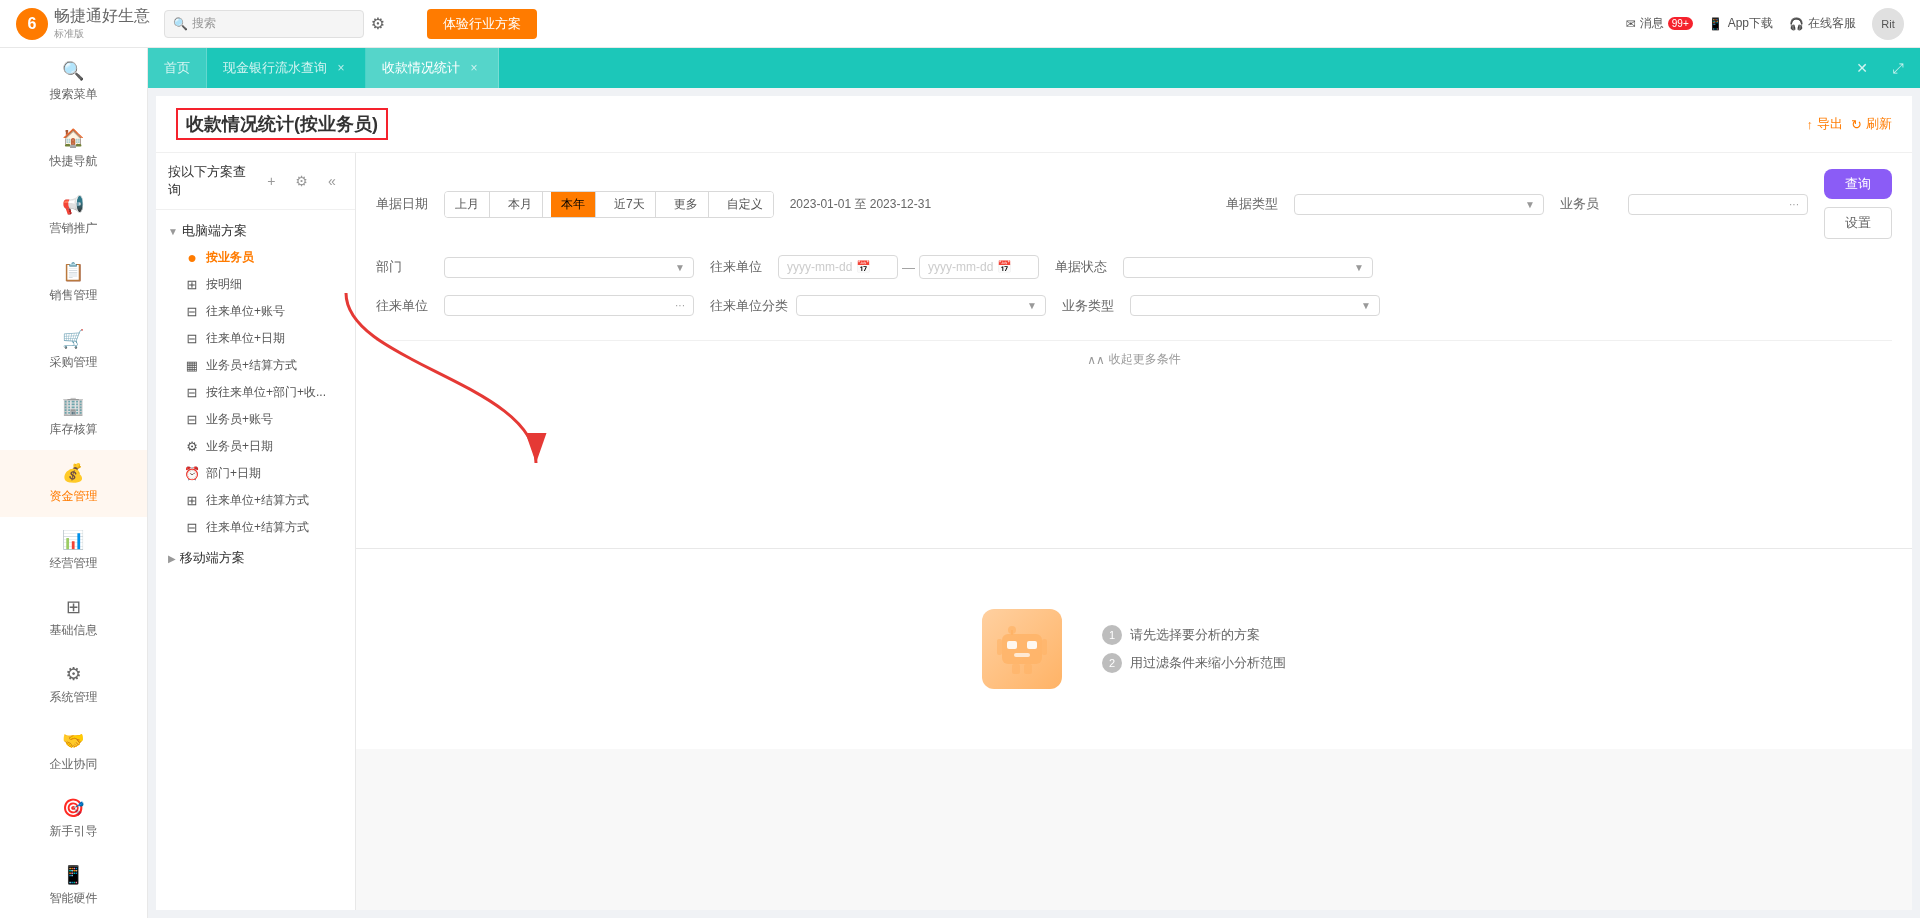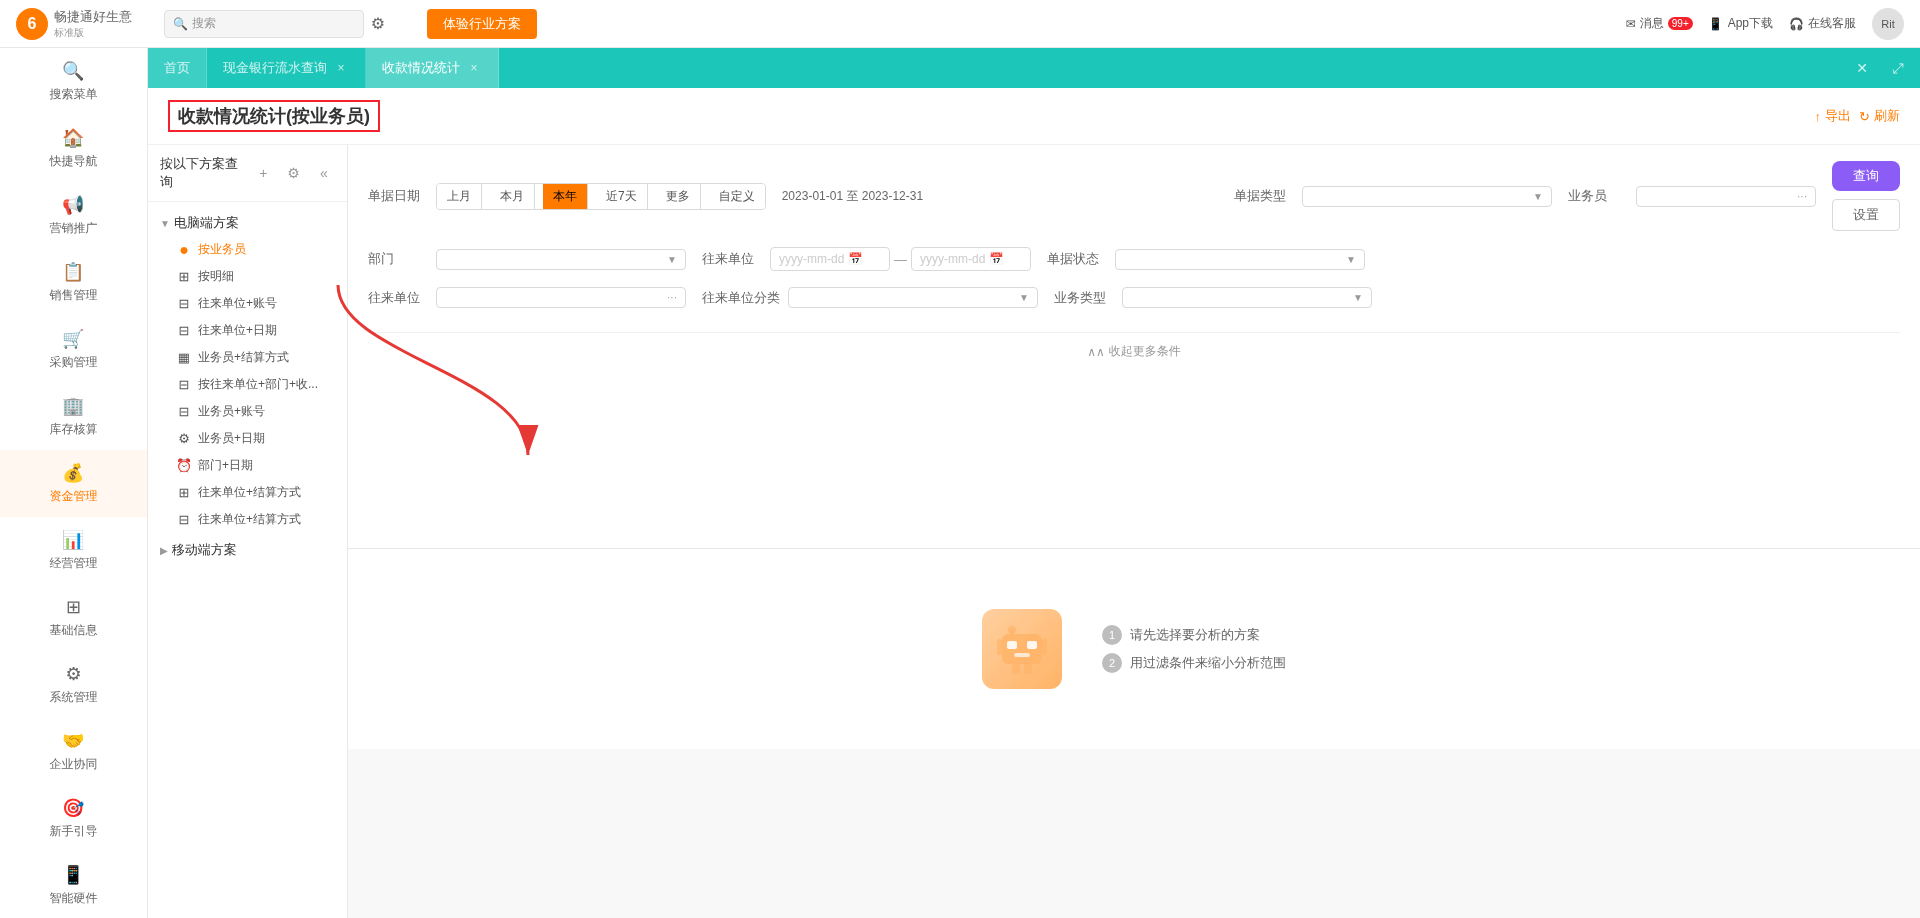--- a/index.html
+++ b/index.html
@@ -23,21 +23,21 @@
       align-items: center;
       gap: 6px;
     }
     .logo-icon {
       width: 32px; height: 32px;
       background: #ff7b00;
       border-radius: 50%;
       display: flex; align-items: center; justify-content: center;
       color: white; font-weight: bold; font-size: 16px;
     }
-    .logo-text { font-size: 13px; color: #666; }
+    .logo-text { font-size: 16px; color: #666; }
     .logo-badge { font-size: 10px; color: #999; }
     .header-search {
       flex: 1;
       max-width: 200px;
       height: 28px;
       background: #f5f5f5;
       border: 1px solid #e0e0e0;
       border-radius: 4px;
       display: flex;
       align-items: center;
@@ -167,21 +167,21 @@
       font-size: 14px;
       width: 28px; height: 28px;
       display: flex; align-items: center; justify-content: center;
     }
 
     
     .page-content {
       flex: 1;
       overflow-y: auto;
       background: #fff;
-      margin: 0;
+      margin: 8px;
     }
 
     
     .page-title-bar {
       display: flex;
       align-items: center;
       padding: 12px 20px;
       background: #fff;
       border-bottom: 1px solid #f0f0f0;
       position: relative;
@@ -592,21 +592,21 @@
 
           <div class="scheme-tree">
 
             <div class="tree-group">
               <div class="tree-group-header">
                 <span class="tree-group-arrow">▼</span>
                 <span>电脑端方案</span>
               </div>
               <div class="tree-item active">
                 <span class="tree-item-icon" style="color:#ff7b00;font-size:16px;">●</span>
-                <span style="color:#ff7b00;">按业务员</span>
+                <span style="color:#ff7b00;font-weight:bold;">按业务员</span>
               </div>
               <div class="tree-item">
                 <span class="tree-item-icon" style="font-size:13px;">⊞</span>
                 <span>按明细</span>
               </div>
               <div class="tree-item">
                 <span class="tree-item-icon">⊟</span>
                 <span>往来单位+账号</span>
               </div>
               <div class="tree-item">

